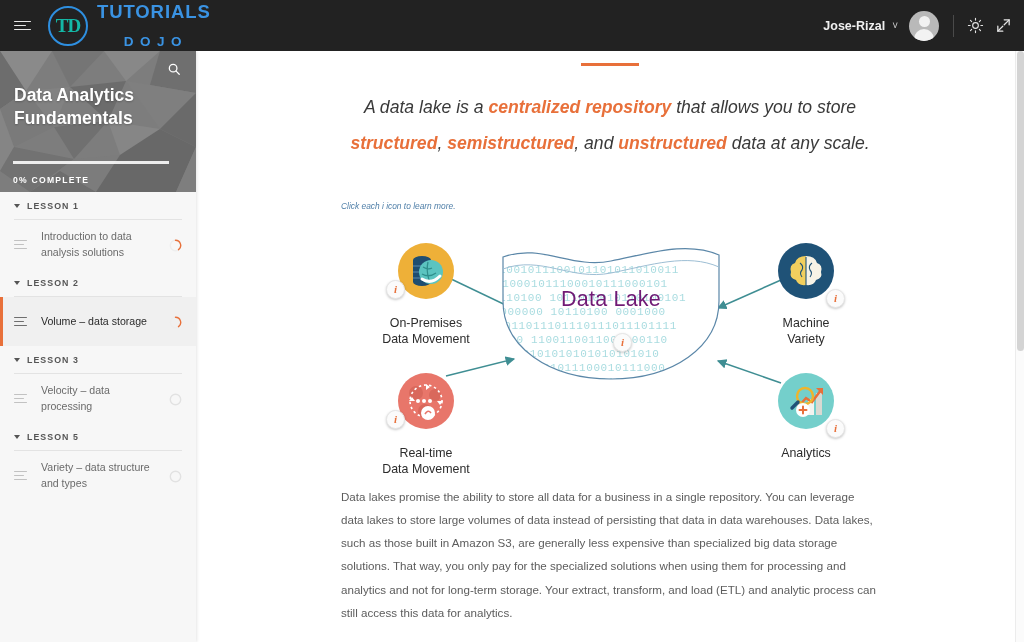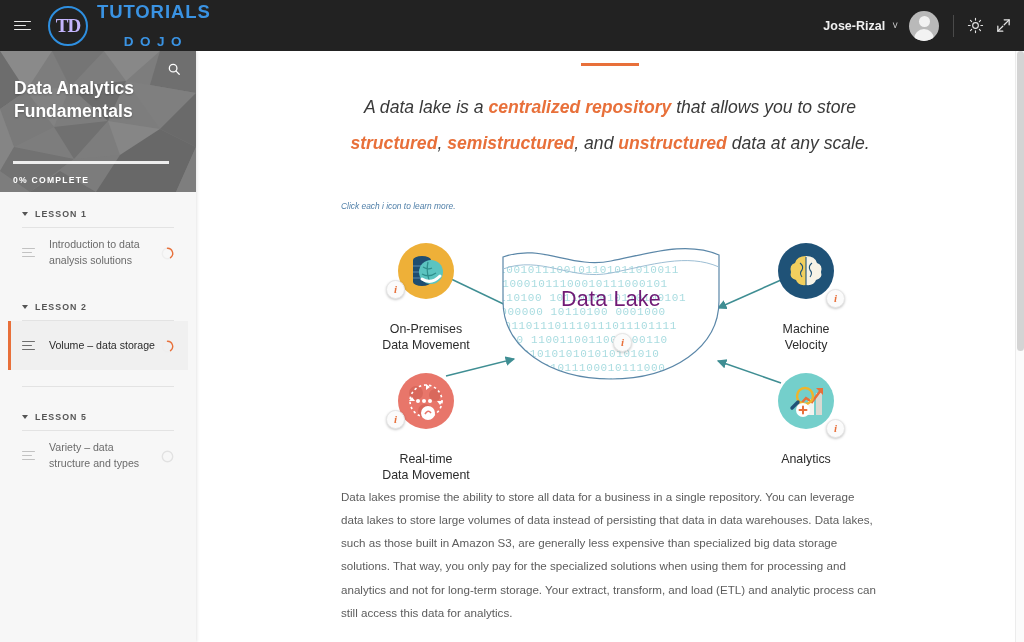--- a/index.html
+++ b/index.html
@@ -28,21 +28,21 @@
 
   #brand { display:flex; align-items:center; margin-left:4px; cursor:pointer; }
   #brandmark {
     width:40px; height:40px; border-radius:50%;
     border:2.4px solid #2e8fe0;
     display:flex; align-items:center; justify-content:center;
     position:relative;
   }
   #brandmark .td {
     font-family:"Liberation Serif", serif;
-    font-weight:bold; font-size:19px; color:#c4b5fd; letter-spacing:-1px;
+    font-weight:bold; font-size:19px; color:#14b8a6; letter-spacing:-1px;
     line-height:1;
   }
   #brandtext { margin-left:9px; line-height:1; }
   #brandtext .t1 {
     font-size:18.5px; font-weight:bold; color:#3a93e3; letter-spacing:0.9px;
     display:block;
   }
   #brandtext .t2 {
     font-size:13.5px; font-weight:bold; color:#3a93e3; letter-spacing:6.5px;
     display:block; margin-top:13px; text-align:center; padding-left:4px;
@@ -72,37 +72,37 @@
     position:relative; width:196px; height:141px;
     background:#7a7a7a;
     overflow:hidden;
   }
   #sbhead .facets { position:absolute; inset:0; }
   #sbsearch {
     position:absolute; right:10px; top:6px; width:24px; height:24px;
     display:flex; align-items:center; justify-content:center; cursor:pointer; z-index:3;
   }
   #sbtitle {
-    position:absolute; left:14px; top:26px; width:168px;
+    position:absolute; left:14px; top:33px; width:168px;
     color:#ffffff; font-size:17.5px; font-weight:bold; line-height:1.32;
     z-index:3; text-shadow:0 1px 2px rgba(0,0,0,0.25);
   }
   #pbtrack {
     position:absolute; left:13px; bottom:28px; width:156px; height:2.6px;
     background:rgba(255,255,255,0.88); z-index:3;
   }
   #pbfill { height:100%; width:0%; background:#ffffff; }
   #pblabel {
     position:absolute; left:13px; bottom:7px; z-index:3;
     color:#ffffff; font-size:8.6px; font-weight:bold; letter-spacing:1.25px;
   }
 
   #lessonlist { position:relative; width:196px; }
 
-  .lgroup { padding:8px; }
+  .lgroup { padding:0; }
   .lghead {
     display:flex; align-items:center;
     padding:0 14px; height:27px; cursor:pointer;
   }
   .lghead .caret {
     width:0; height:0; border-left:3.6px solid transparent; border-right:3.6px solid transparent;
     border-top:4.4px solid #555; margin-right:7px;
   }
   .lghead .lgname {
     font-size:8.8px; font-weight:bold; color:#555555; letter-spacing:1.05px;
@@ -151,21 +151,21 @@
   }
 
   
   #diagram { position:relative; width:828px; height:245px; margin-top:2px; }
   .node { position:absolute; text-align:center; }
   .ncircle {
     width:56px; height:56px; border-radius:50%;
     margin:0 auto; position:relative; overflow:hidden;
   }
   .nlabel {
-    margin-top:23px; font-size:12.4px; color:#2c2c2c; line-height:1.25; font-weight:normal;
+    margin-top:17px; font-size:12.4px; color:#2c2c2c; line-height:1.25; font-weight:normal;
     white-space:nowrap;
   }
   .ibadge {
     position:absolute; width:19px; height:19px; border-radius:50%;
     background:#fbfbfb; border:1px solid #e6e6e6;
     box-shadow:0 1px 2.5px rgba(0,0,0,0.22);
     display:flex; align-items:center; justify-content:center;
     font-family:"Liberation Serif", serif;
     font-style:italic; font-size:11px; color:#e8703a; font-weight:bold;
     cursor:pointer; z-index:6;
@@ -312,21 +312,36 @@
             <i class="w3"></i>
           </span>
           <span class="ltext">Volume – data storage</span>
           <span class="lring"><svg viewBox="0 0 14 14">
               <circle cx="7" cy="7" r="5.6" fill="none" stroke="#eeeeee" stroke-width="1.5"></circle>
               <path d="M7 1.4 a5.6 5.6 0 0 1 3.3 10.1" fill="none" stroke="#e8703a" stroke-width="1.5" stroke-linecap="round"></path>
             </svg></span>
         </div>
       </div>
       <div class="lgroup">
+        <div class="lghead">
+          <span class="caret"></span>
+          <span class="lgname">LESSON 3</span>
+        </div>
         <div class="lgrule"></div>
+        <div class="litem">
+          <span class="micon">
+            <i class="w1"></i>
+            <i class="w2"></i>
+            <i class="w3"></i>
+          </span>
+          <span class="ltext">Velocity – data processing</span>
+          <span class="lring"><svg viewBox="0 0 14 14">
+              <circle cx="7" cy="7" r="5.6" fill="none" stroke="#e2e2e2" stroke-width="1.5"></circle>
+            </svg></span>
+        </div>
       </div>
       <div class="lgroup">
         <div class="lghead">
           <span class="caret"></span>
           <span class="lgname">LESSON 5</span>
         </div>
         <div class="lgrule"></div>
         <div class="litem">
           <span class="micon">
             <i class="w1"></i>
@@ -434,21 +449,21 @@
 
     <div class="node" style="left:545px; top:30px; width:130px;">
       <div class="ncircle" style="background:#1f5277;">
         <svg width="56" height="56" viewBox="0 0 56 56">
           <path d="M28 13 q-9 0 -11 7 q-6 2 -4 9 q-2 6 5 8 q2 6 10 5 z" fill="#f2cf5e"></path>
           <path d="M28 13 q9 0 11 7 q6 2 4 9 q2 6 -5 8 q-2 6 -10 5 z" fill="#f7f3e6"></path>
           <path d="M22 20 q4 3 2 7 q-3 3 0 7 M34 20 q-4 3 -2 7 q3 3 0 7 M28 14 v28" stroke="#1f5277" stroke-width="1.1" fill="none"></path>
         </svg>
       </div>
       <div class="nlabel">Machine</div>
-      <div class="nlabel" style="margin-top:1px;">Velocity</div>
+      <div class="nlabel" style="margin-top:1px;">Variety</div>
       <div class="ibadge" style="left:85px; top:46px;">i</div>
     </div>
 
     <div class="node" style="left:545px; top:160px; width:130px;">
       <div class="ncircle" style="background:#74cfcb;">
         <svg width="56" height="56" viewBox="0 0 56 56">
           <rect x="30" y="26" width="6" height="16" fill="#f3f3ef"></rect>
           <rect x="38" y="20" width="6" height="22" fill="#d9d9d2"></rect>
           <path d="M20 34 L28 25 L34 29 L43 17" stroke="#e8703a" stroke-width="2.4" fill="none" stroke-linecap="round"></path>
           <path d="M38 15 l7 0 l0 7 z" fill="#e8703a"></path>

